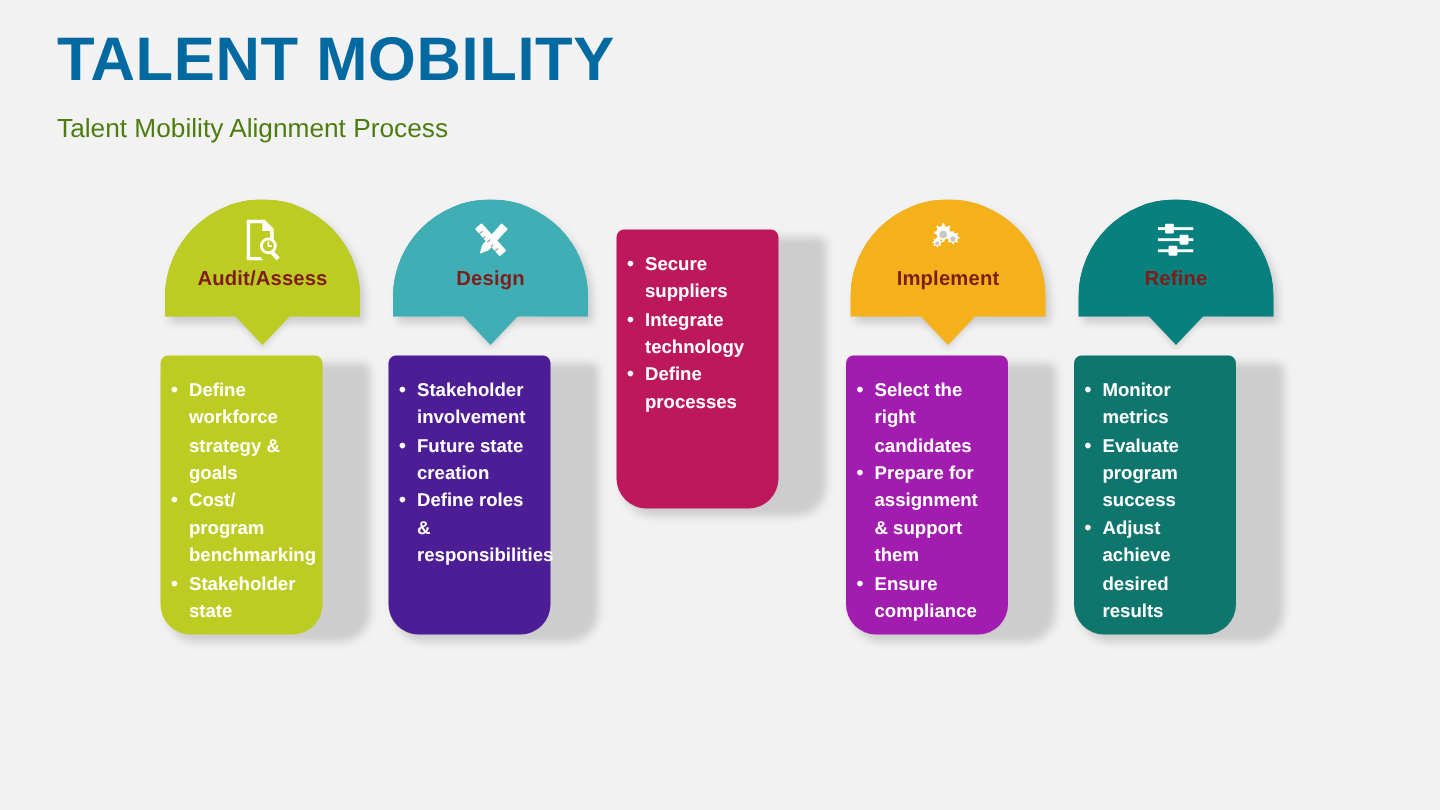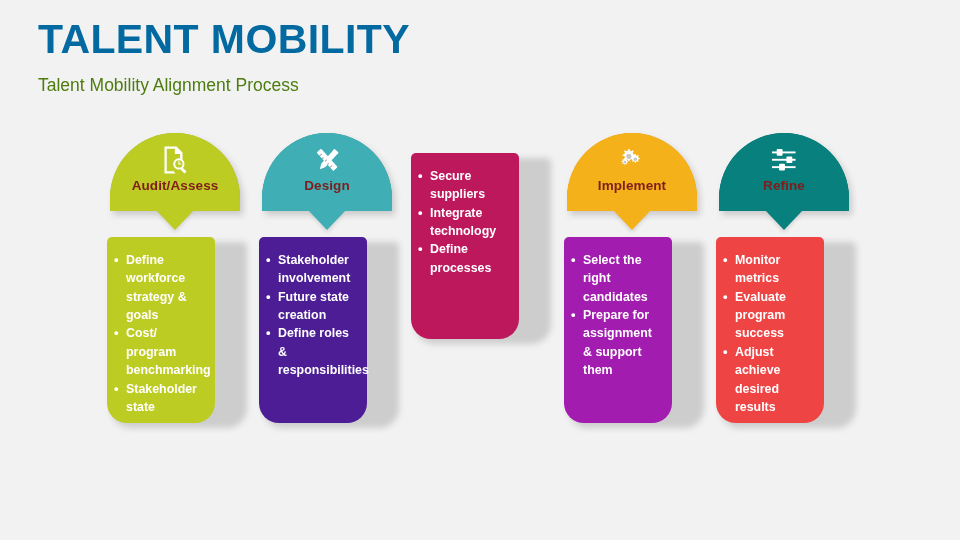--- a/index.html
+++ b/index.html
@@ -313,20 +313,21 @@
     </svg>
           </div>
           <div class="dome-label">Implement</div>
         </div>
         <div class="panel-wrap">
           <div class="panel-shadow"></div>
           <div class="panel" style="background: #a21caf;">
             <ul class="bullets">
               <li>Select the right candidates</li>
               <li>Prepare for assignment &amp; support them</li>
+              <li>Ensure compliance</li>
             </ul>
           </div>
         </div>
       </div>
       <div class="column" style="left: 708px;">
         <div class="dome-wrap">
           <div class="dome-shadow"></div>
           <div class="dome-pointer-shadow"></div>
           <div class="dome-rim" style="border-color: rgb(4, 106, 104);"></div>
           <div class="dome" style="background: rgb(7, 128, 126);"></div>
@@ -338,21 +339,21 @@
       <rect x="3" y="27.4" width="32" height="2.6"></rect>
       <rect x="9.4" y="4.2" width="8" height="9" rx="1.3"></rect>
       <rect x="22.6" y="14.2" width="8" height="9" rx="1.3"></rect>
       <rect x="12.6" y="24.2" width="8" height="9" rx="1.3"></rect>
     </svg>
           </div>
           <div class="dome-label">Refine</div>
         </div>
         <div class="panel-wrap">
           <div class="panel-shadow"></div>
-          <div class="panel" style="background: #ef4444;">
+          <div class="panel" style="background: #0f766e;">
             <ul class="bullets">
               <li>Monitor metrics</li>
               <li>Evaluate program success</li>
               <li>Adjust achieve desired results</li>
             </ul>
           </div>
         </div>
       </div>
     </div>
 

